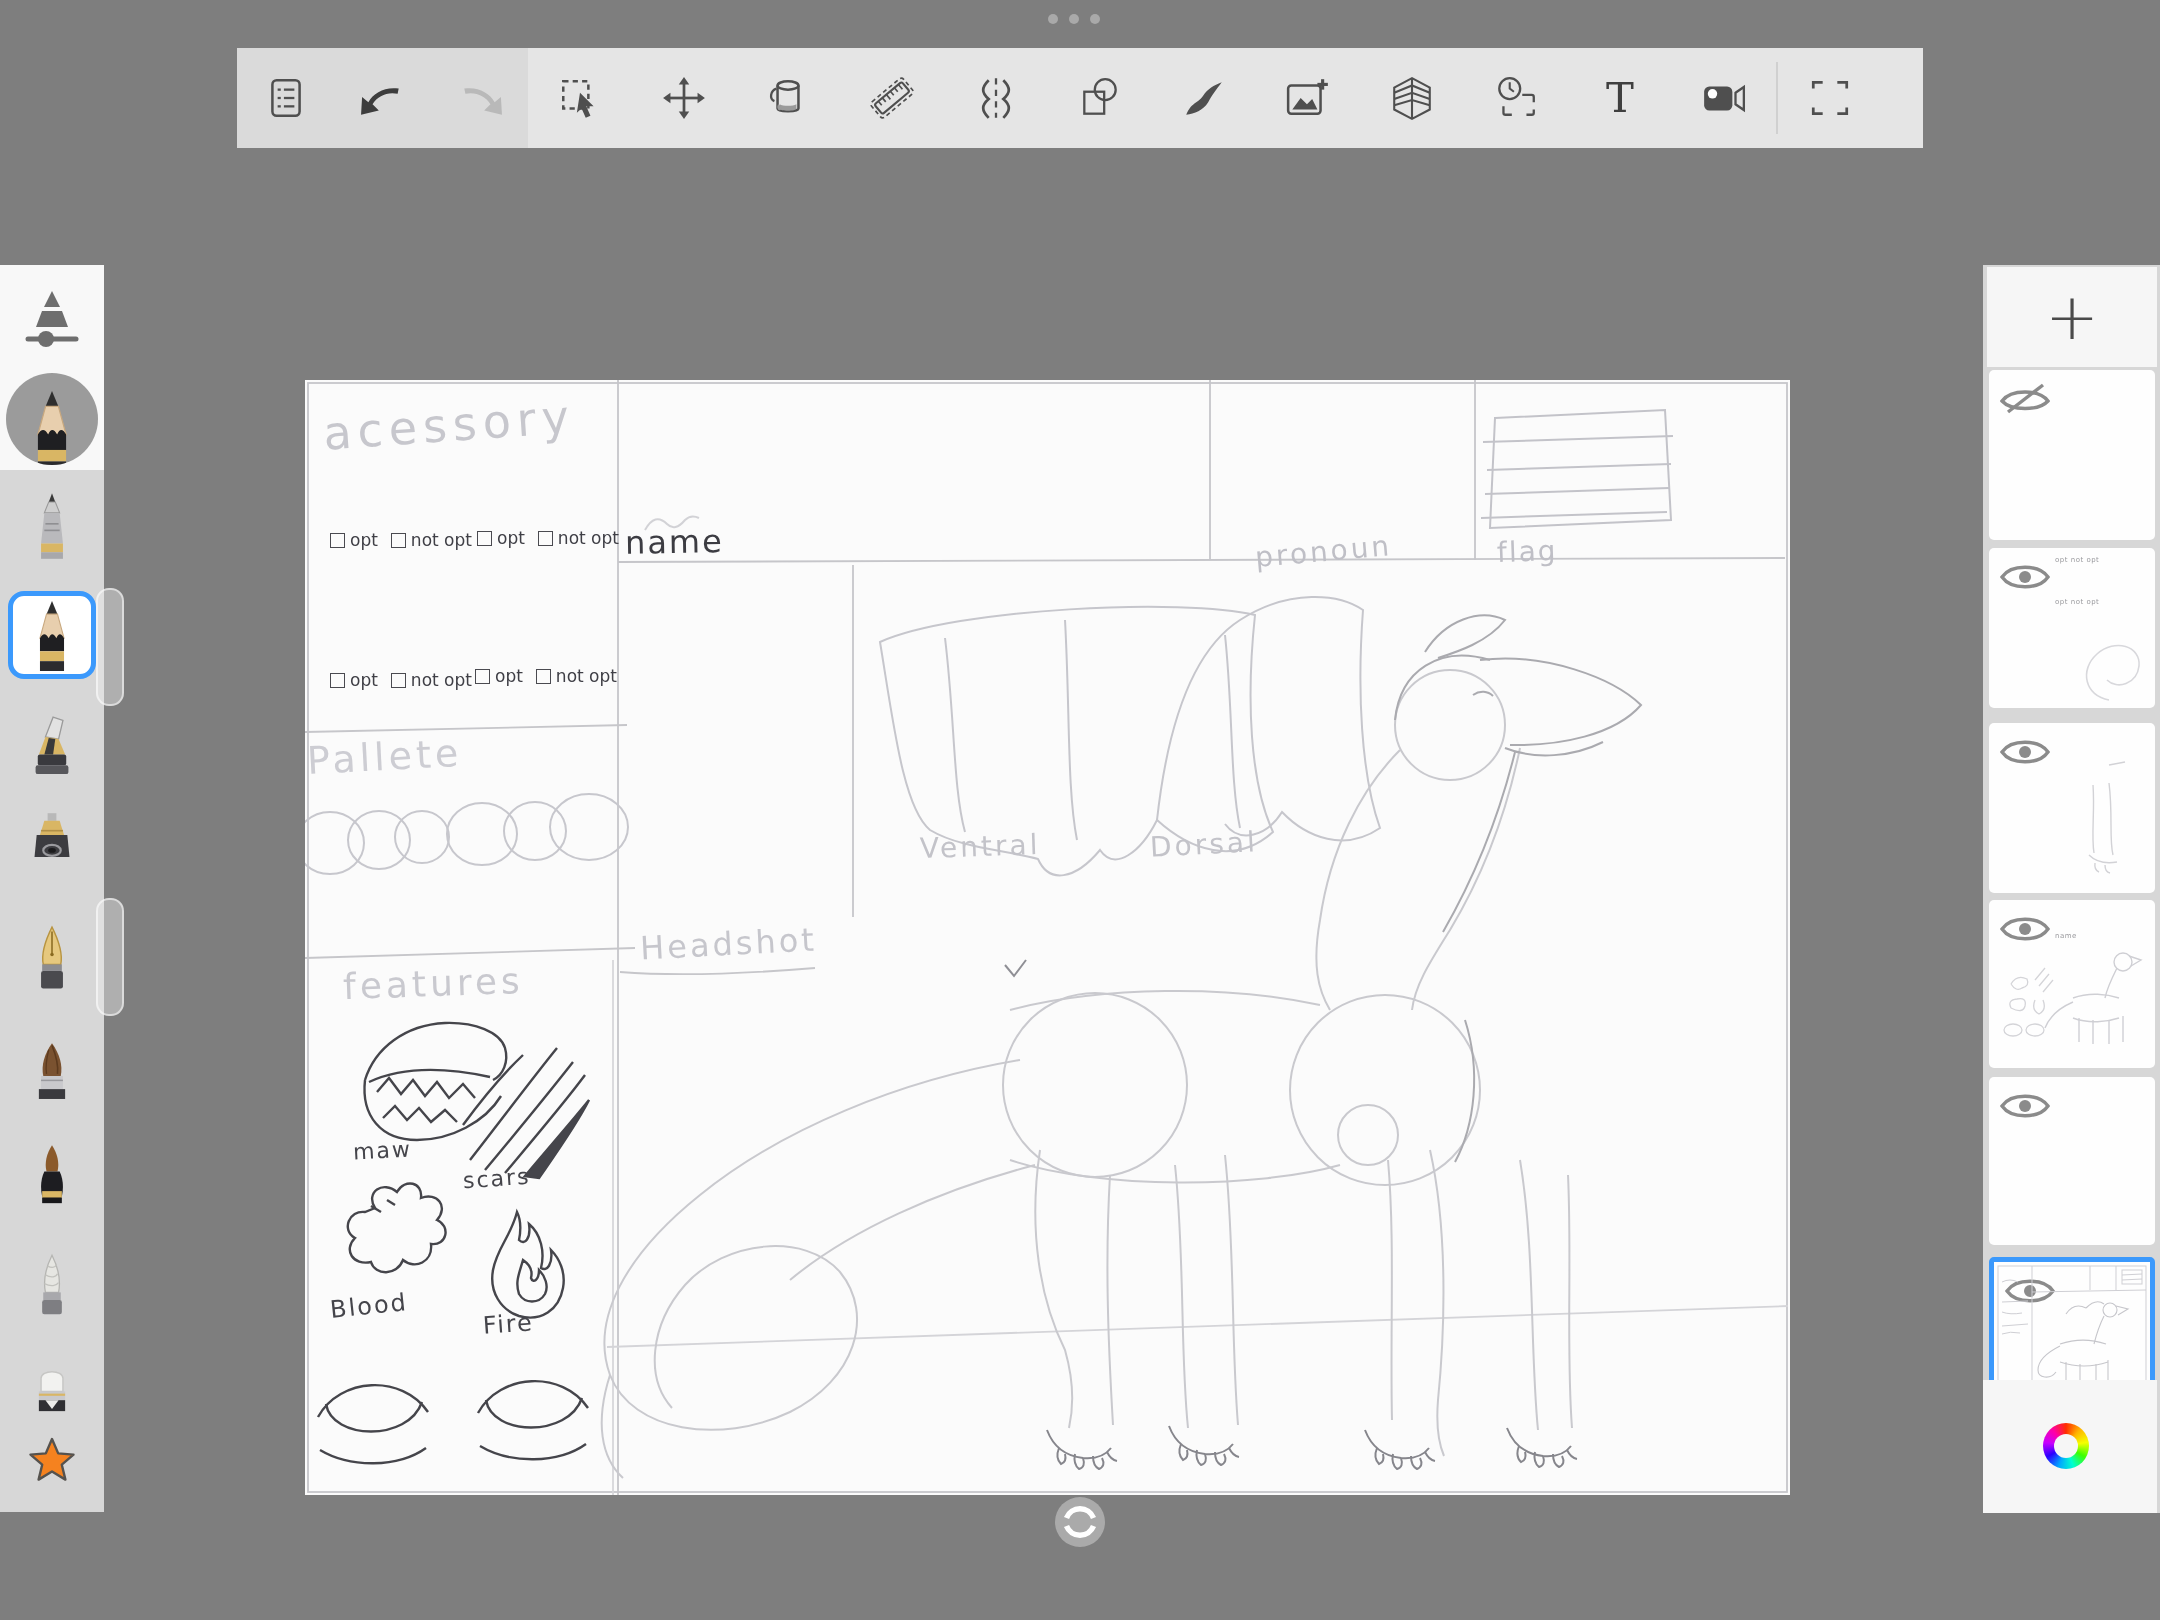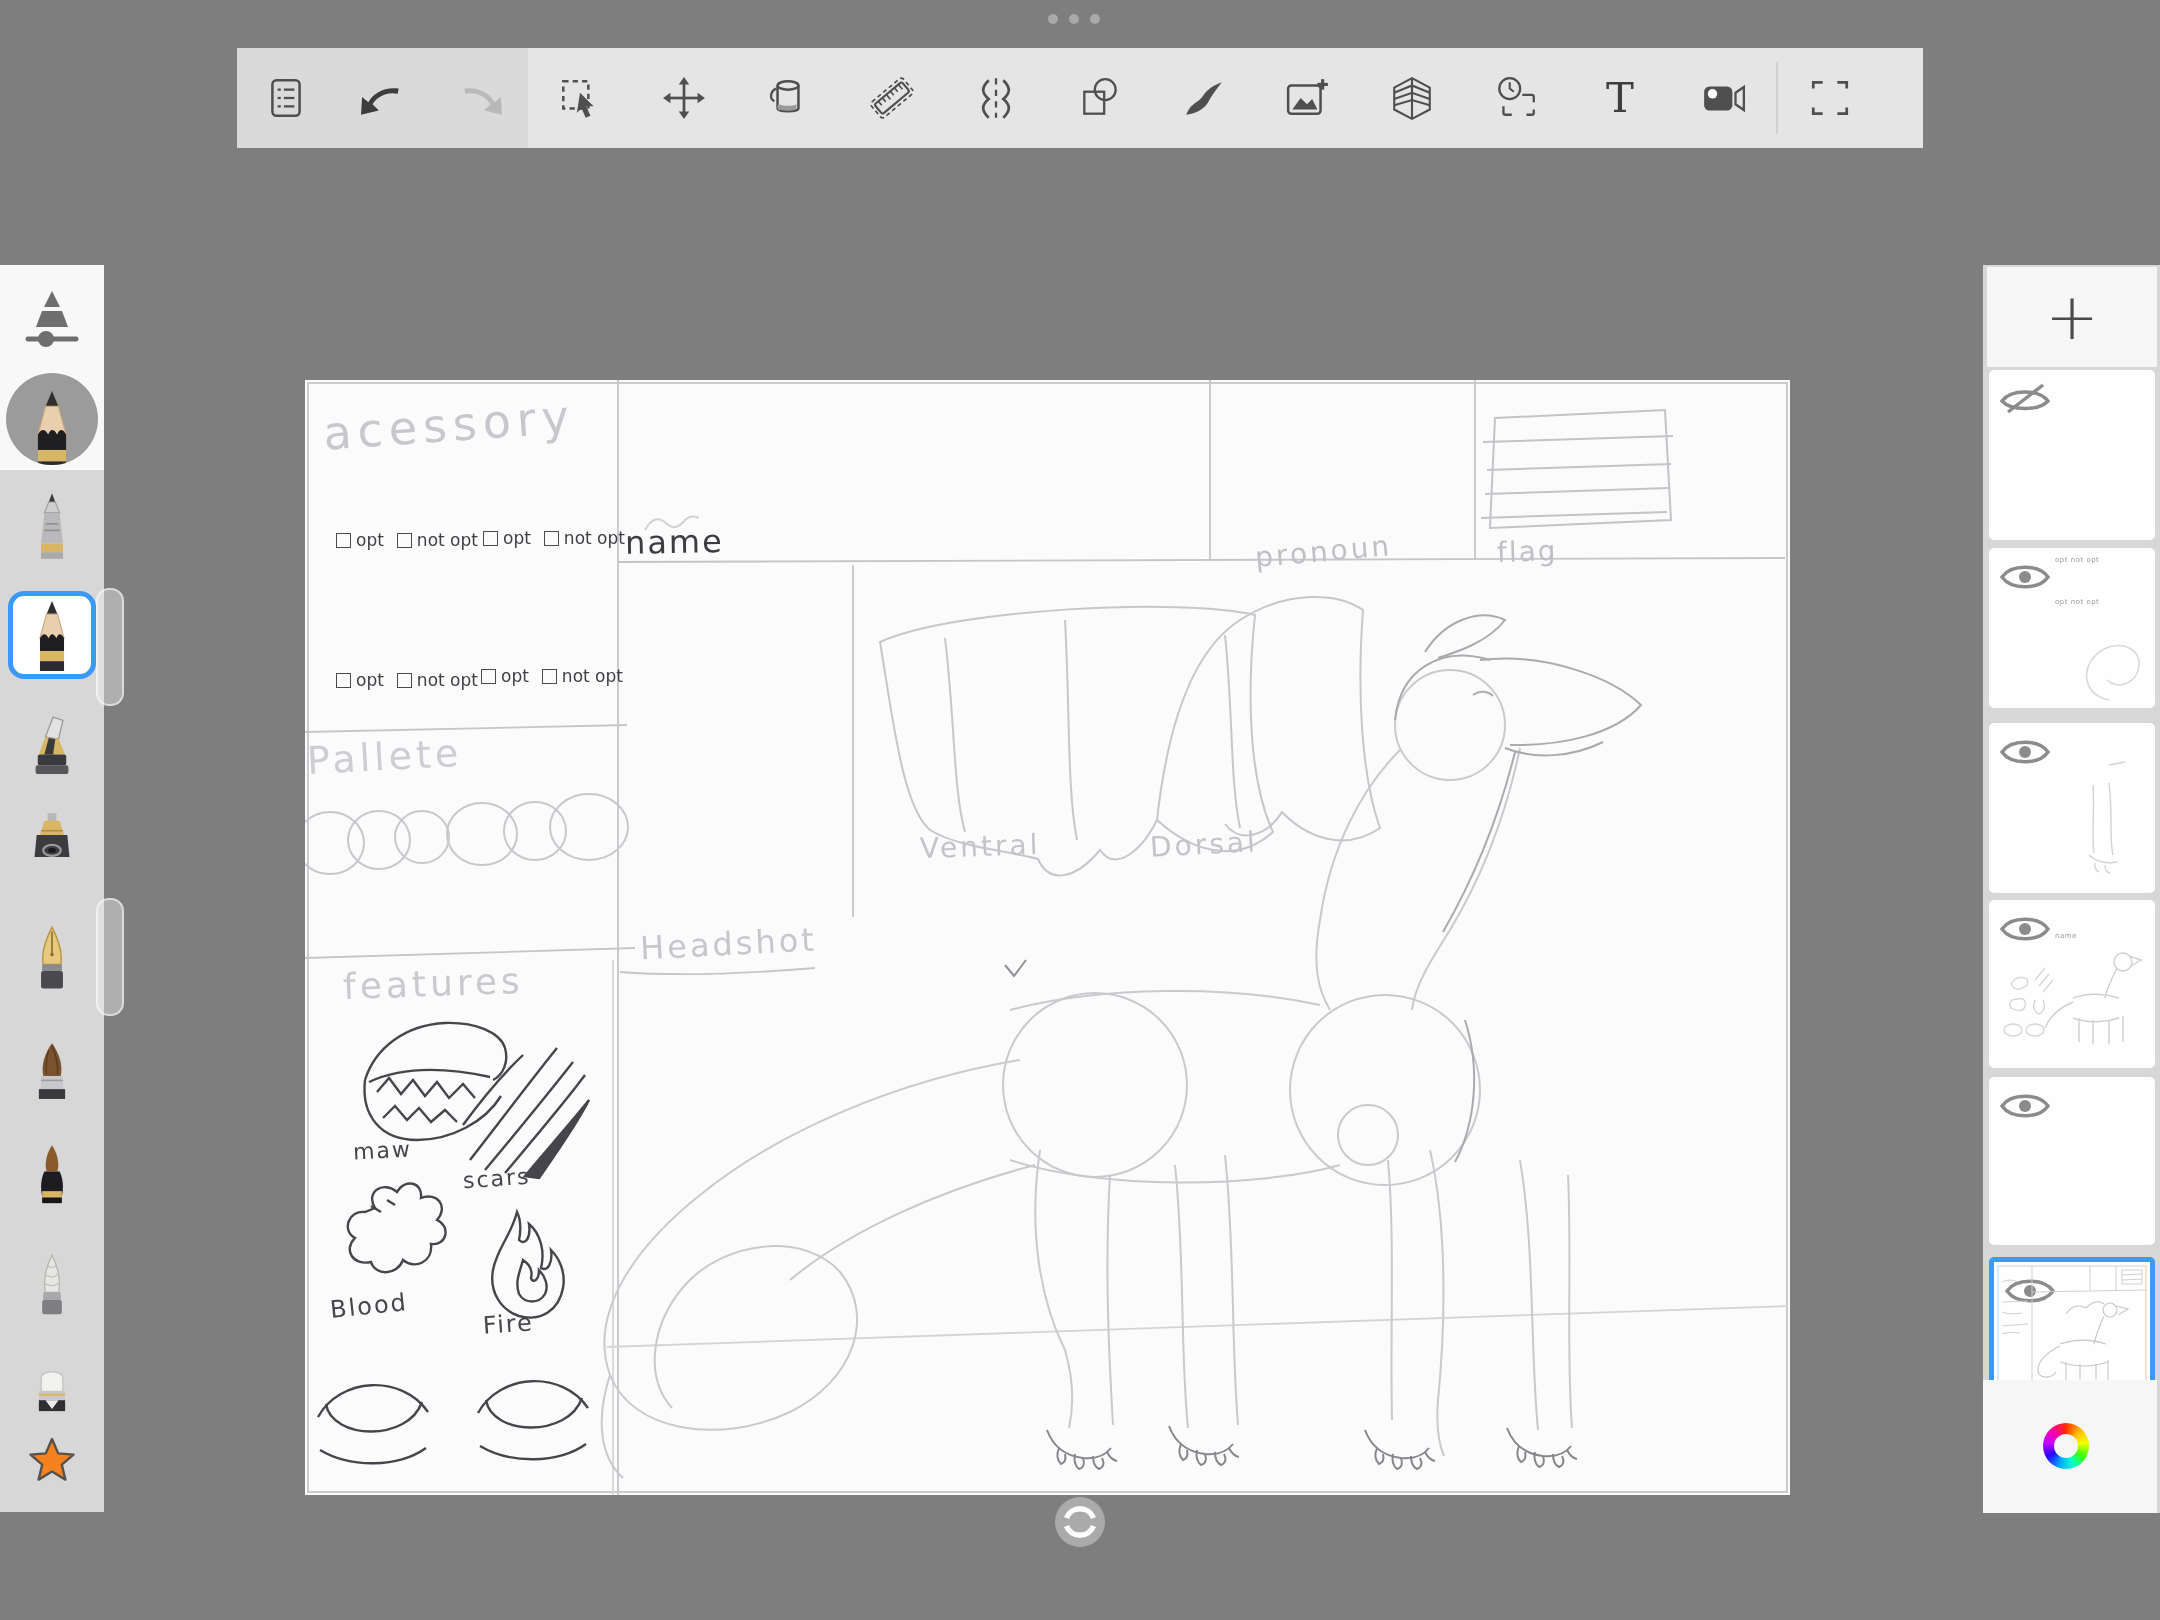--- a/index.html
+++ b/index.html
@@ -28,21 +28,21 @@
             border:5px solid #3b99fc;border-radius:16px;box-sizing:border-box;}
   .preview-circle{position:absolute;left:6px;top:108px;width:92px;height:92px;border-radius:50%;
             background:#9b9b9b;display:flex;align-items:center;justify-content:center;overflow:hidden;}
   .handle-pill{position:absolute;left:96px;width:28px;height:118px;border-radius:13px;
             background:rgba(235,235,235,.45);border:2px solid rgba(255,255,255,.55);box-sizing:border-box;}
 
   
   #canvas{position:absolute;left:305px;top:380px;width:1485px;height:1115px;background:#fbfbfb;}
   #sketch{position:absolute;left:0;top:0;}
   .hand{position:absolute;white-space:nowrap;letter-spacing:2px;}
-  .cbrow{position:absolute;display:flex;align-items:center;gap:5px;color:#3f3f46;font-size:17px;margin-left:6px;}
+  .cbrow{position:absolute;display:flex;align-items:center;gap:5px;color:#3f3f46;font-size:17px;}
   .cb{width:13px;height:13px;border:1.7px solid #4a4a50;display:inline-block;margin-left:8px;}
   .cbrow .cb:first-child{margin-left:0;}
 
   
   #layers{position:absolute;left:1983px;top:265px;width:177px;height:1248px;background:#d7d7d7;}
   .add-card{position:absolute;left:4px;top:2px;width:170px;height:100px;background:#f6f6f6;
             display:flex;align-items:center;justify-content:center;cursor:pointer;}
   .add-card span{font-size:64px;font-weight:300;color:#4a4a4a;line-height:1;}
   .lcard{position:absolute;left:6px;width:166px;background:#fefefe;border-radius:5px;
          box-sizing:border-box;overflow:hidden;cursor:pointer;}

